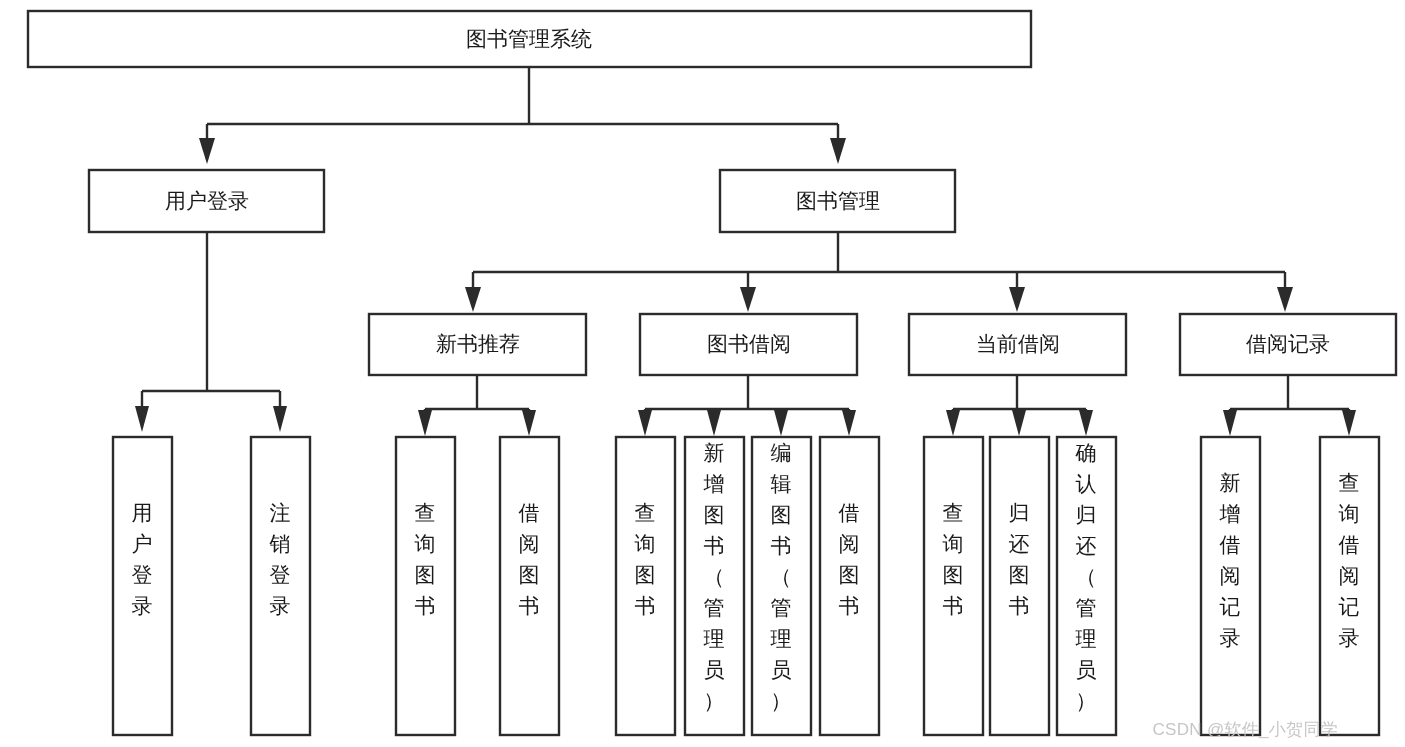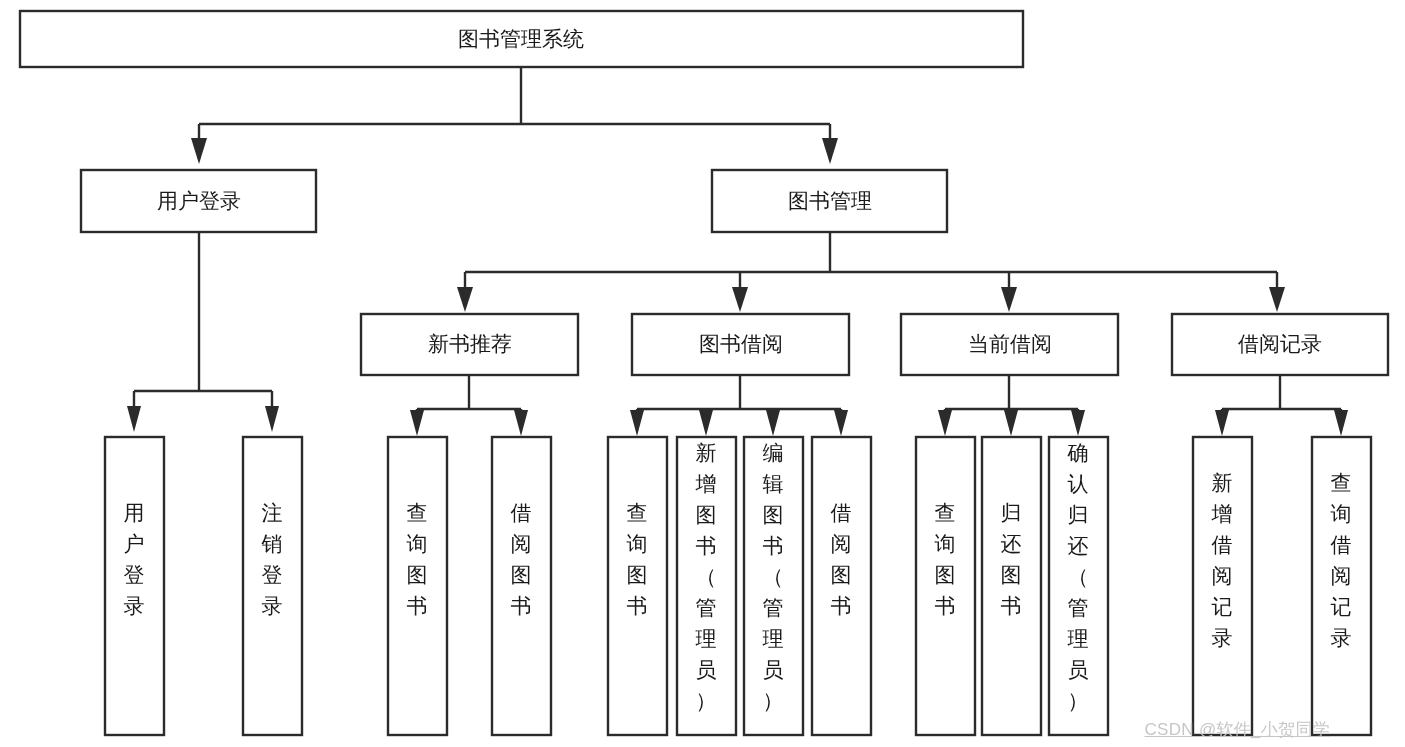--- a/index.html
+++ b/index.html
@@ -11,20 +11,21 @@
     width: 1405px;
     height: 747px;
     font-family: "Liberation Sans", "DejaVu Sans", sans-serif;
     overflow: hidden;
     position: relative;
   }
   #diagram-root {
     position: relative;
     width: 1344px;
     height: 747px;
+    margin-left: 8px;
   }
   svg.diagram {
     position: absolute;
     top: 0;
     left: 0;
     width: 1405px;
     height: 747px;
     display: block;
   }
   .node-box {
@@ -57,21 +58,20 @@
   }
   .watermark {
     position: absolute;
     right: 14px;
     bottom: 6px;
     font-family: "Liberation Sans", "DejaVu Sans", sans-serif;
     font-size: 17px;
     color: #c6c6c6;
     white-space: nowrap;
     letter-spacing: 0.3px;
-    text-decoration: underline;
   }
 </style>
 </head>
 <body>
 
 <div id="diagram-root">
 
   <svg class="diagram" viewBox="0 0 1405 747" xmlns="http://www.w3.org/2000/svg">
 
     <g>

